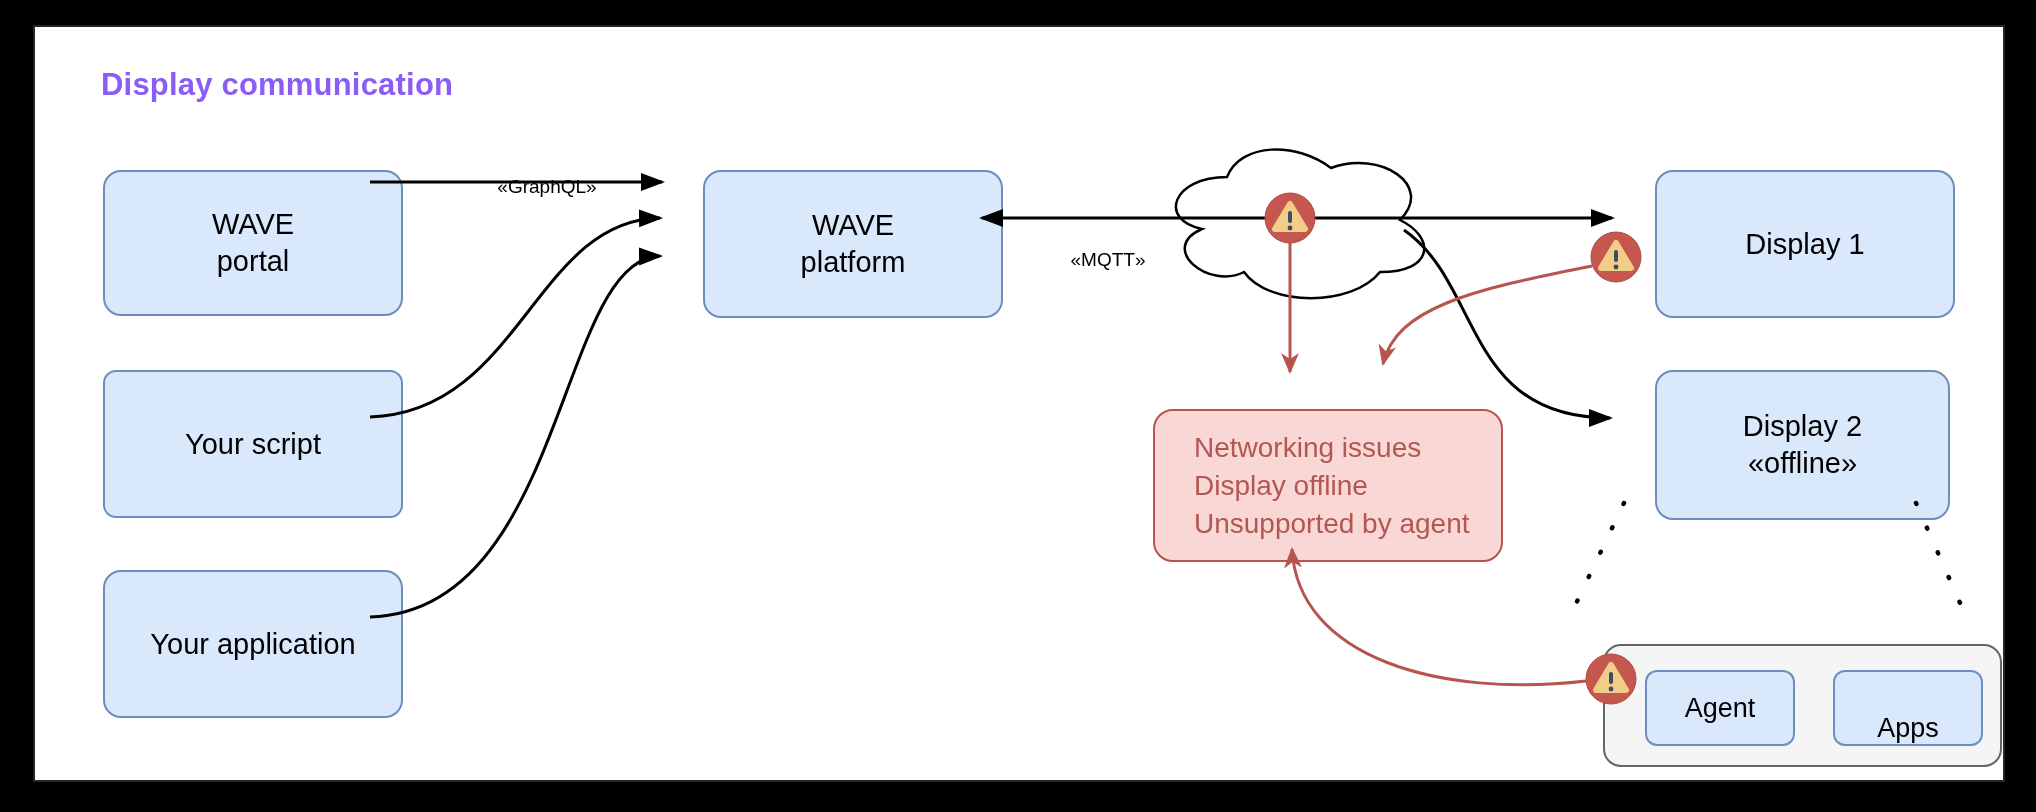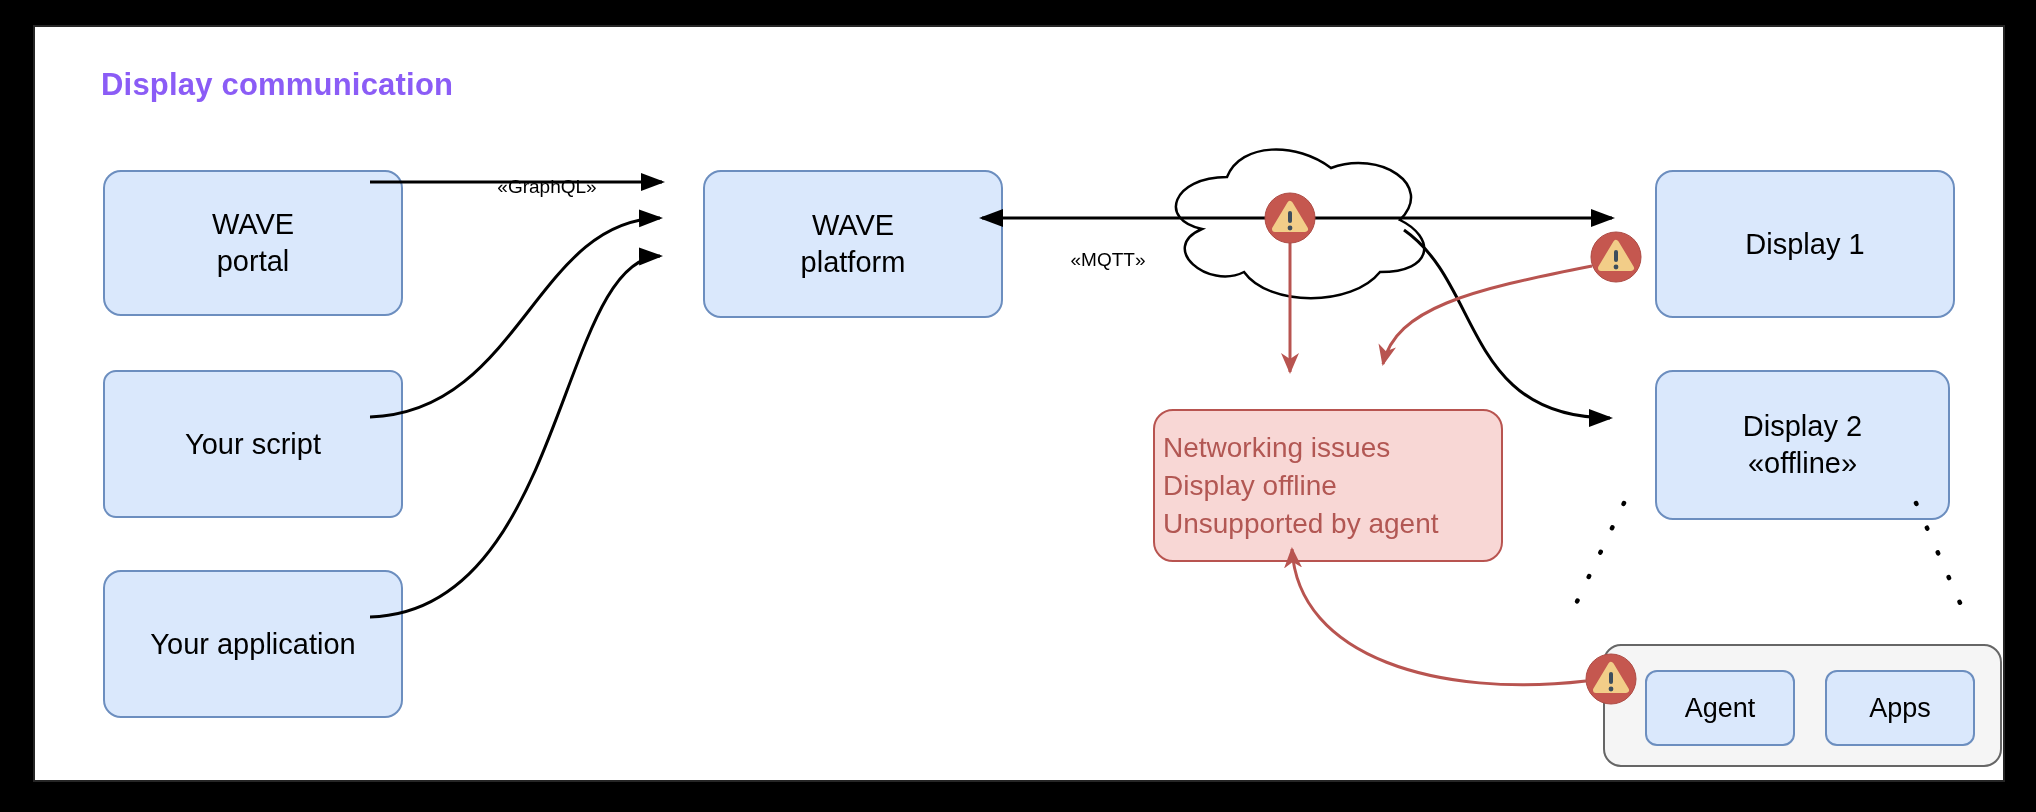--- a/index.html
+++ b/index.html
@@ -27,34 +27,34 @@
   .edge-label {
     position:absolute; width:220px; text-align:center;
     font-size:19px; color:#000;
   }
   .label-graphql { left:402px; top:149px; }
   .label-mqtt    { left:963px; top:181px;margin-top:41px; }
   .error-box {
     position:absolute; left:1118px; top:382px; width:350px; height:153px;
     background:#f8d7d5; border:2px solid #b85450; border-radius:20px;
     display:flex; flex-direction:column; justify-content:center;
-    padding-left:8px; font-size:28px; line-height:38px; color:#b25753;
+    padding-left:39px; font-size:28px; line-height:38px; color:#b25753;
   }
   .device-container {
     position:absolute; left:1568px; top:617px; width:399px; height:123px;
     background:#f5f5f5; border:2.5px solid #666666; border-radius:18px;
   }
   .sub-node {
     position:absolute; top:24px; width:150px; height:76px;
     background:#dae8fc; border:2px solid #6c8ebf; border-radius:12px;
     display:flex; align-items:center; justify-content:center;
     font-size:27px; color:#000;
   }
   .sub-node-agent { left:40px; }
-  .sub-node-apps  { left:220px; }
+  .sub-node-apps  { left:228px;align-items:flex-end; }
   #overlay { position:absolute; left:0; top:0; width:2036px; height:812px; pointer-events:none; }
 </style>
 </head>
 <body>
 
 <div id="stage">
   <div id="canvas">
 
     <div class="title">Display communication</div>
 

